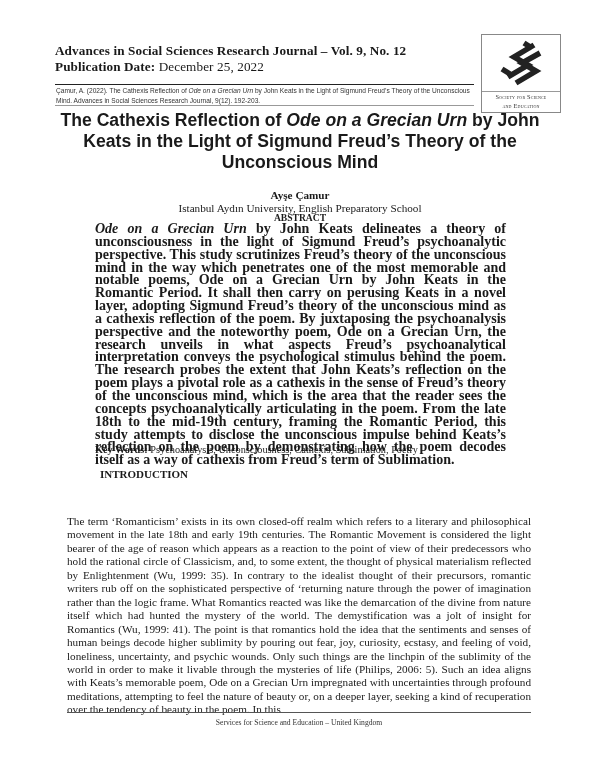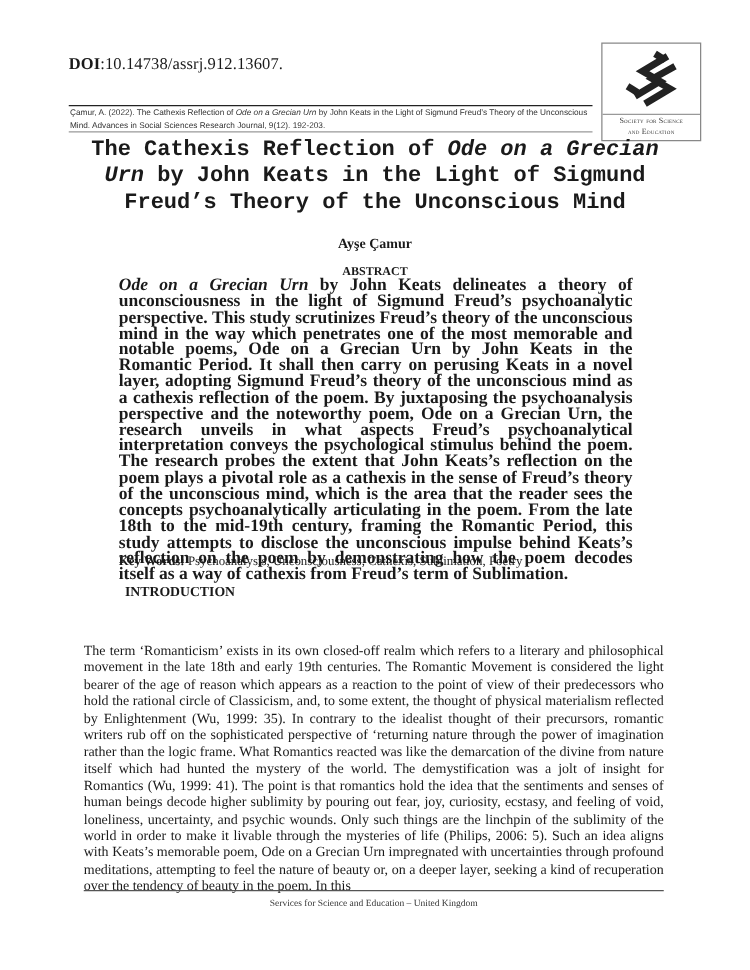--- a/index.html
+++ b/index.html
@@ -9,21 +9,21 @@
     .hdr-line { font-family: "Liberation Serif", serif; font-size: 13.2px; line-height: 15.5px; white-space: nowrap; letter-spacing: 0.1px; }
     .hdr-line b { font-weight: bold; }
     #hdr-rule { position: absolute; left: 55px; top: 84px; width: 419px; height: 0; border-top: 1.2px solid #222; }
     #citation { position: absolute; left: 56px; top: 86px; width: 418px; font-family: "Liberation Sans", sans-serif; font-size: 6.6px; line-height: 9.6px; color: #333; }
     #cit-rule { position: absolute; left: 55px; top: 105px; width: 419px; height: 0; border-top: 0.8px solid #999; }
 
     #logo { position: absolute; left: 481px; top: 34px; width: 78px; height: 77px; border: 1px solid #888; background: #fff; }
     #logo svg { position: absolute; left: 12px; top: 4px; }
     #logo-text { position: absolute; left: 0; top: 56px; width: 78px; text-align: center; font-family: "Liberation Serif", serif; font-size: 6.4px; line-height: 8.5px; color: #333; font-variant: small-caps; letter-spacing: 0.2px; border-top: 1px solid #999; padding-top: 1px; }
 
-    #paper-title { position: absolute; left: 60px; top: 110px; width: 480px; text-align: center; font-family: Liberation Mono, monospace; font-weight: bold; font-size: 17.6px; line-height: 21px; }
+    #paper-title { position: absolute; left: 60px; top: 110px; width: 480px; text-align: center; font-family: Liberation Sans, sans-serif; font-weight: bold; font-size: 17.6px; line-height: 21px; }
     #paper-title i { font-style: italic; }
 
     #author-block { position: absolute; left: 100px; top: 161px; width: 400px; text-align: center; font-family: "Liberation Serif", serif; font-size: 11.2px; line-height: 13.2px; margin-top: 28px; }
     #author-name { font-weight: bold; }
 
     #abstract-heading { position: absolute; left: 100px; top: 212px; width: 400px; text-align: center; font-family: "Liberation Serif", serif; font-weight: bold; font-size: 9.6px; }
     #abstract-body { position: absolute; left: 95px; top: 223px; width: 411px; font-family: Liberation Serif, serif; font-weight: bold; font-size: 14px; line-height: 12.85px; text-align: justify; }
     #abstract-body i { font-style: italic; }
 
     #keywords { position: absolute; left: 95px; top: 444px; width: 411px; font-family: "Liberation Serif", serif; font-size: 10.3px; line-height: 12px; }
@@ -32,21 +32,22 @@
     #intro-heading { position: absolute; left: 100px; top: 468px; width: 400px; text-align: left; font-family: "Liberation Serif", serif; font-weight: bold; font-size: 11px; }
     #intro-body { position: absolute; left: 67px; top: 482px; width: 464px; font-family: "Liberation Serif", serif; font-size: 11.2px; line-height: 13.45px; text-align: justify; margin-top: 33px; }
 
     #footer-rule { position: absolute; left: 67px; top: 712px; width: 464px; height: 0; border-top: 1.5px solid #555; }
     #footer-text { position: absolute; left: 67px; top: 718px; width: 464px; text-align: center; font-family: Liberation Serif, serif; font-size: 7.6px; color: #333; }
   </style>
 </head>
 <body>
 
 <div id="journal-header">
-  <div class="hdr-line"><b>DOI</b><span>:10.14738/assrj.912.13607.</span></div>
+  <div class="hdr-line"><b>Advances in Social Sciences Research Journal – Vol. 9, No. 12</b></div>
+  <div class="hdr-line"><b>Publication Date:</b><span> December 25, 2022</span></div>
 </div>
 <div id="hdr-rule"></div>
 <div id="citation"><span>Çamur, A. (2022). The Cathexis Reflection of </span><i>Ode on a Grecian Urn</i><span> by John Keats in the Light of Sigmund Freud’s Theory of the Unconscious Mind. Advances in Social Sciences Research Journal, 9(12). 192-203.</span></div>
 <div id="cit-rule"></div>
 
 <div id="logo">
   <svg width="54" height="52" viewBox="0 0 54 52">
     <g fill="none" stroke="#222" stroke-width="5.5" stroke-linejoin="miter">
       <path d="M40 6 L20 18 L34 26 L14 38"></path>
       <path d="M46 14 L28 24 L42 32 L22 44"></path>
@@ -57,20 +58,21 @@
   <div id="logo-text">
     <div>Society for Science</div>
     <div>and Education</div>
   </div>
 </div>
 
 <div id="paper-title"><span>The Cathexis Reflection of </span><i>Ode on a Grecian Urn</i><span> by John Keats in the Light of Sigmund Freud’s Theory of the Unconscious Mind</span></div>
 
 <div id="author-block">
   <div id="author-name">Ayşe Çamur</div>
+  <div>Istanbul Aydın University, English Preparatory School</div>
 </div>
 
 <div id="abstract-heading">ABSTRACT</div>
 <div id="abstract-body"><i>Ode on a Grecian Urn</i><span> by John Keats delineates a theory of unconsciousness in the light of Sigmund Freud’s psychoanalytic perspective. This study scrutinizes Freud’s theory of the unconscious mind in the way which penetrates one of the most memorable and notable poems, Ode on a Grecian Urn by John Keats in the Romantic Period. It shall then carry on perusing Keats in a novel layer, adopting Sigmund Freud’s theory of the unconscious mind as a cathexis reflection of the poem. By juxtaposing the psychoanalysis perspective and the noteworthy poem, Ode on a Grecian Urn, the research unveils in what aspects Freud’s psychoanalytical interpretation conveys the psychological stimulus behind the poem. The research probes the extent that John Keats’s reflection on the poem plays a pivotal role as a cathexis in the sense of Freud’s theory of the unconscious mind, which is the area that the reader sees the concepts psychoanalytically articulating in the poem. From the late 18th to the mid-19th century, framing the Romantic Period, this study attempts to disclose the unconscious impulse behind Keats’s reflection on the poem by demonstrating how the poem decodes itself as a way of cathexis from Freud’s term of Sublimation.</span></div>
 
 <div id="keywords"><b>Key Words:</b><span> Psychoanalysis, Unconsciousness, Cathexis, Sublimation, Poetry</span></div>
 
 <div id="intro-heading">INTRODUCTION</div>
 <div id="intro-body">The term ‘Romanticism’ exists in its own closed-off realm which refers to a literary and philosophical movement in the late 18th and early 19th centuries. The Romantic Movement is considered the light bearer of the age of reason which appears as a reaction to the point of view of their predecessors who hold the rational circle of Classicism, and, to some extent, the thought of physical materialism reflected by Enlightenment (Wu, 1999: 35). In contrary to the idealist thought of their precursors, romantic writers rub off on the sophisticated perspective of ‘returning nature through the power of imagination rather than the logic frame. What Romantics reacted was like the demarcation of the divine from nature itself which had hunted the mystery of the world. The demystification was a jolt of insight for Romantics (Wu, 1999: 41). The point is that romantics hold the idea that the sentiments and senses of human beings decode higher sublimity by pouring out fear, joy, curiosity, ecstasy, and feeling of void, loneliness, uncertainty, and psychic wounds. Only such things are the linchpin of the sublimity of the world in order to make it livable through the mysteries of life (Philips, 2006: 5). Such an idea aligns with Keats’s memorable poem, Ode on a Grecian Urn impregnated with uncertainties through profound meditations, attempting to feel the nature of beauty or, on a deeper layer, seeking a kind of recuperation over the tendency of beauty in the poem. In this</div>
 

